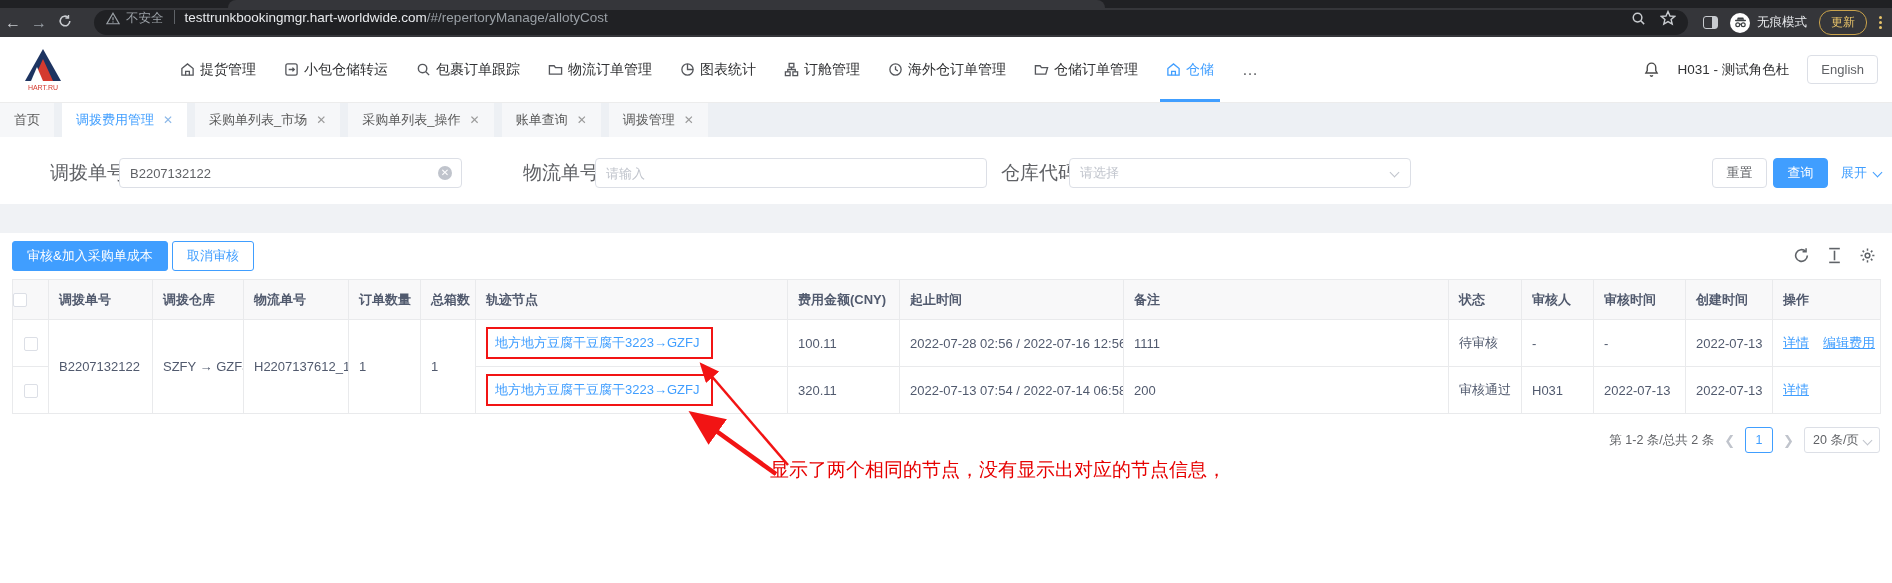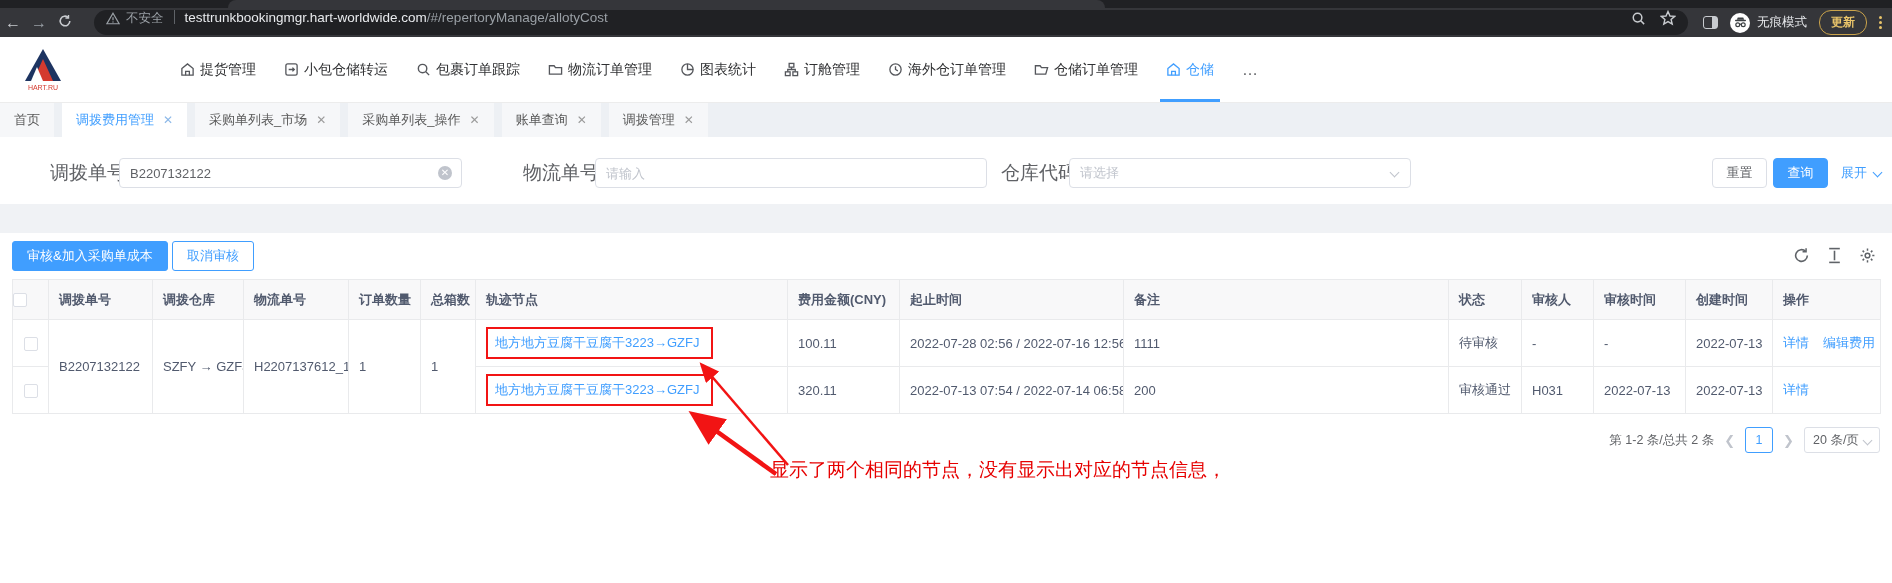--- a/index.html
+++ b/index.html
@@ -18,21 +18,21 @@
   .sec-chip { display:flex; align-items:center; gap:6px; color:#9aa0a6; font-size:12.5px; }
   .url-sep { width:1px; height:14px; background:#5f6368; margin:0 10px; }
   .url-text { font-size:13.5px; color:#e8eaed; white-space:nowrap; }
   .url-text .path { color:#9aa0a6; }
   .url-right { margin-left:auto; display:flex; align-items:center; gap:14px; color:#c8cbcf; }
   .chrome-right { position:absolute; right:6px; top:8px; height:29px; display:flex; align-items:center; gap:12px; }
   .sidepanel-icon { width:15px; height:13px; border:1.6px solid #c8cbcf; border-radius:3px; position:relative; }
   .sidepanel-icon::after { content:""; position:absolute; right:0; top:0; bottom:0; width:5px; background:#c8cbcf; }
   .incog { display:flex; align-items:center; gap:7px; color:#e8eaed; font-size:12.5px; }
   .incog-circle { width:20px; height:20px; border-radius:50%; background:#fff; display:flex; align-items:center; justify-content:center; }
-  .update-btn { border:1px solid #caa34b; color:#e9c46a; font-size:12px; border-radius:12px; padding:3px 11px; cursor:pointer;font-weight:bold; }
+  .update-btn { border:1px solid #caa34b; color:#e9c46a; font-size:12px; border-radius:12px; padding:3px 11px; cursor:pointer; }
   .kebab { display:flex; flex-direction:column; gap:2px; margin-right:4px; cursor:pointer; }
   .kebab i { width:3px; height:3px; border-radius:50%; background:#e9c46a; }
 
   
   .navbar { position:relative; height:66px; background:#fff; border-bottom:1px solid #ececec; }
   .logo { position:absolute; left:16px; top:10px; width:54px; height:46px; }
   .nav-menu { position:absolute; left:180px; top:0; height:100%; display:flex; align-items:center; gap:28px; }
   .nav-item { display:flex; align-items:center; gap:5px; font-size:14px; color:#303133; cursor:pointer; position:relative; height:100%; }
   .nav-item svg { color:#55575c; }
   .nav-item.active { color:#409eff; }
@@ -78,21 +78,21 @@
   .tool-icons { position:absolute; right:16px; top:14px; display:flex; align-items:center; gap:17px; color:#5f6368; }
   .tool-icons svg { cursor:pointer; }
 
   table.grid { position:absolute; left:12px; top:46px; width:1868px; border-collapse:collapse; table-layout:fixed; }
   .grid th { height:40px; background:#f8f8f9; border:1px solid #e9eaec; font-size:13px; font-weight:bold; color:#515a6e; text-align:left; padding:0 10px; white-space:nowrap; overflow:hidden; }
   .grid td { height:47px; border:1px solid #e9eaec; font-size:13px; color:#515a6e; padding:0 10px; white-space:nowrap; overflow:hidden; }
   .cb-cell { text-align:center; padding:0 !important; }
   .cb { display:inline-block; width:14px; height:14px; border:1px solid #dcdfe6; border-radius:2px; background:#fff; vertical-align:middle; cursor:pointer; }
   .link { color:#409eff; cursor:pointer; text-decoration:none; }
   .red-box { display:inline-block; border:2.5px solid #f21414; padding:5px 12px 5px 7px; }
-  .ops .link { margin-right:14px; }
+  .ops .link { margin-right:14px;text-decoration:underline; }
 
   .pagination { position:absolute; right:12px; top:194px; display:flex; align-items:center; gap:8px; font-size:12.5px; color:#606266; }
   .pg-arrow { color:#c0c4cc; font-size:13px; padding:0 2px; cursor:pointer; }
   .pg-cur { width:28px; height:26px; border:1px solid #409eff; border-radius:3px; color:#409eff; text-align:center; line-height:24px; cursor:pointer; }
   .pg-size { position:relative; width:76px; height:26px; border:1px solid #dcdfe6; border-radius:3px; line-height:24px; padding-left:8px; color:#606266; cursor:pointer; }
   .pg-size .chev { top:9px; right:8px; }
 
   .annot-text { position:absolute; left:770px; top:224px; font-size:19px; color:#e60000; white-space:nowrap; }
   .overlay { position:absolute; left:0; top:0; width:1892px; height:350px; pointer-events:none; }
 </style>
@@ -221,20 +221,28 @@
       <span>仓储订单管理</span>
     </span>
     <span class="nav-item active">
       <svg width="15" height="15" viewBox="0 0 16 16" fill="none" stroke="currentColor" stroke-width="1.4">
           <path d="M2 7 8 2l6 5v7H2z"></path>
           <path d="M6 14v-4h4v4"></path>
         </svg>
       <span>仓储</span>
     </span>
     <span class="nav-more">…</span>
+  </div>
+  <div class="nav-right">
+    <svg width="17" height="17" viewBox="0 0 16 16" fill="none" stroke="#4a4a4a" stroke-width="1.3">
+        <path d="M8 2a4 4 0 0 1 4 4v3l1.3 2.3H2.7L4 9V6a4 4 0 0 1 4-4z"></path>
+        <path d="M6.8 13.5a1.3 1.3 0 0 0 2.4 0"></path>
+      </svg>
+    <span class="user-name">H031 - 测试角色杜</span>
+    <button class="lang-btn">English</button>
   </div>
 </div>
 
 <div class="tabbar">
   <span class="tab">
       <span>首页</span>
     </span>
   <span class="tab active">
       <span>调拨费用管理</span>
       <span class="close">✕</span>

